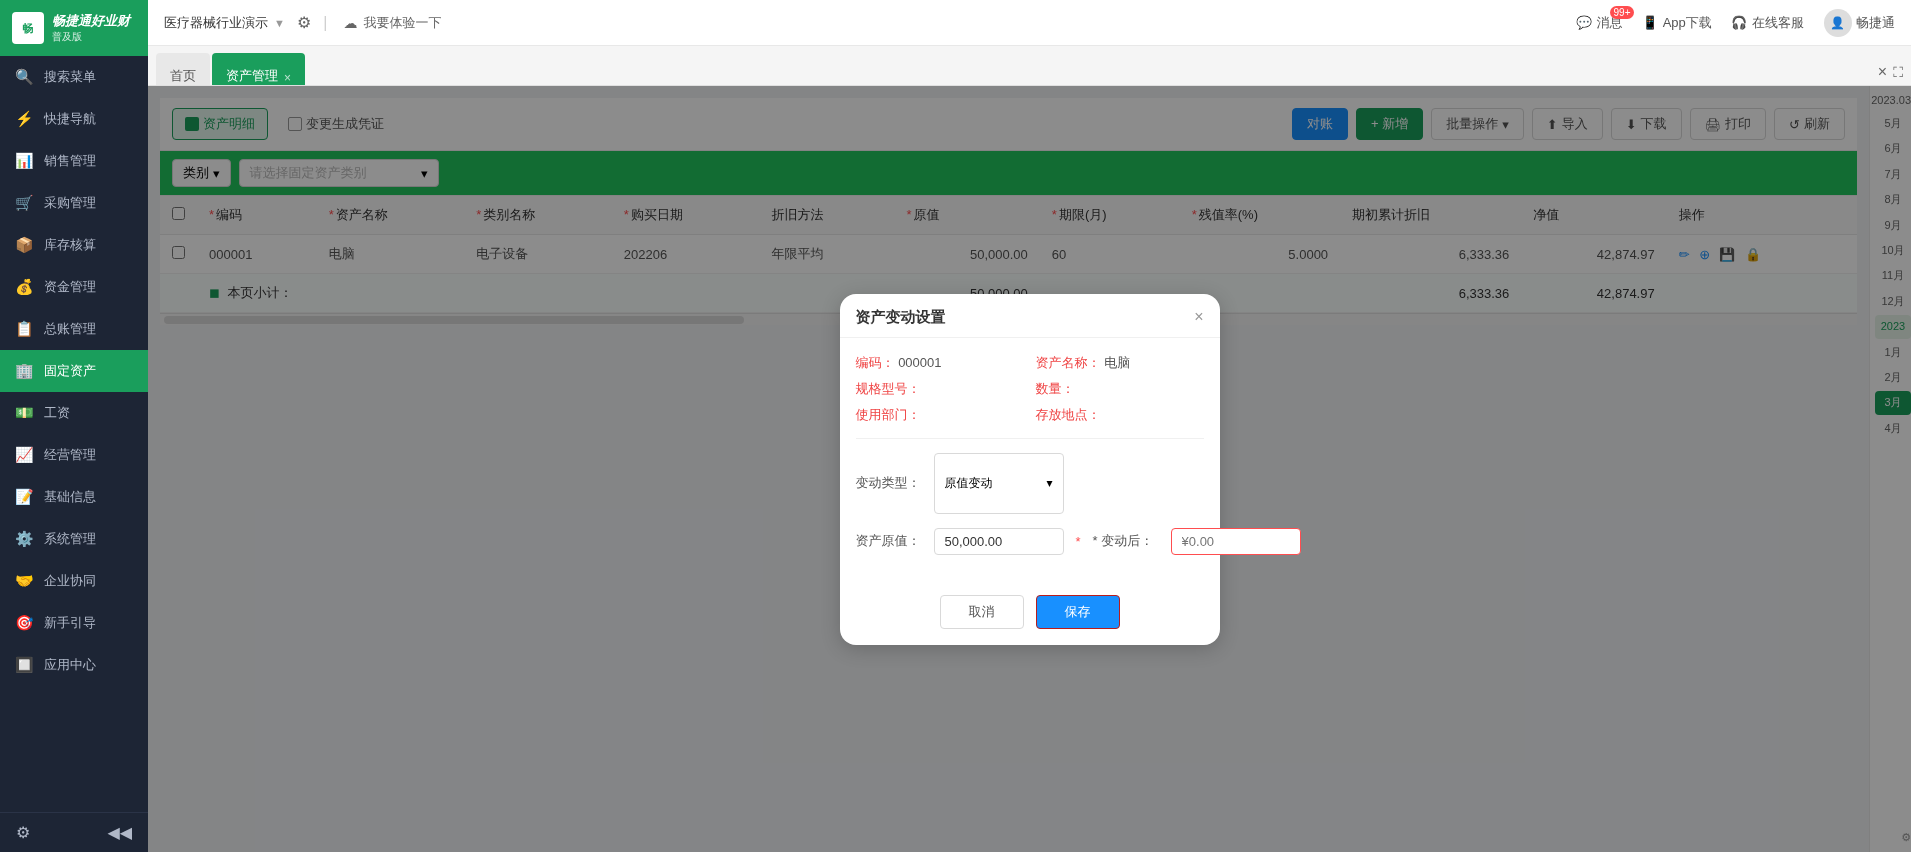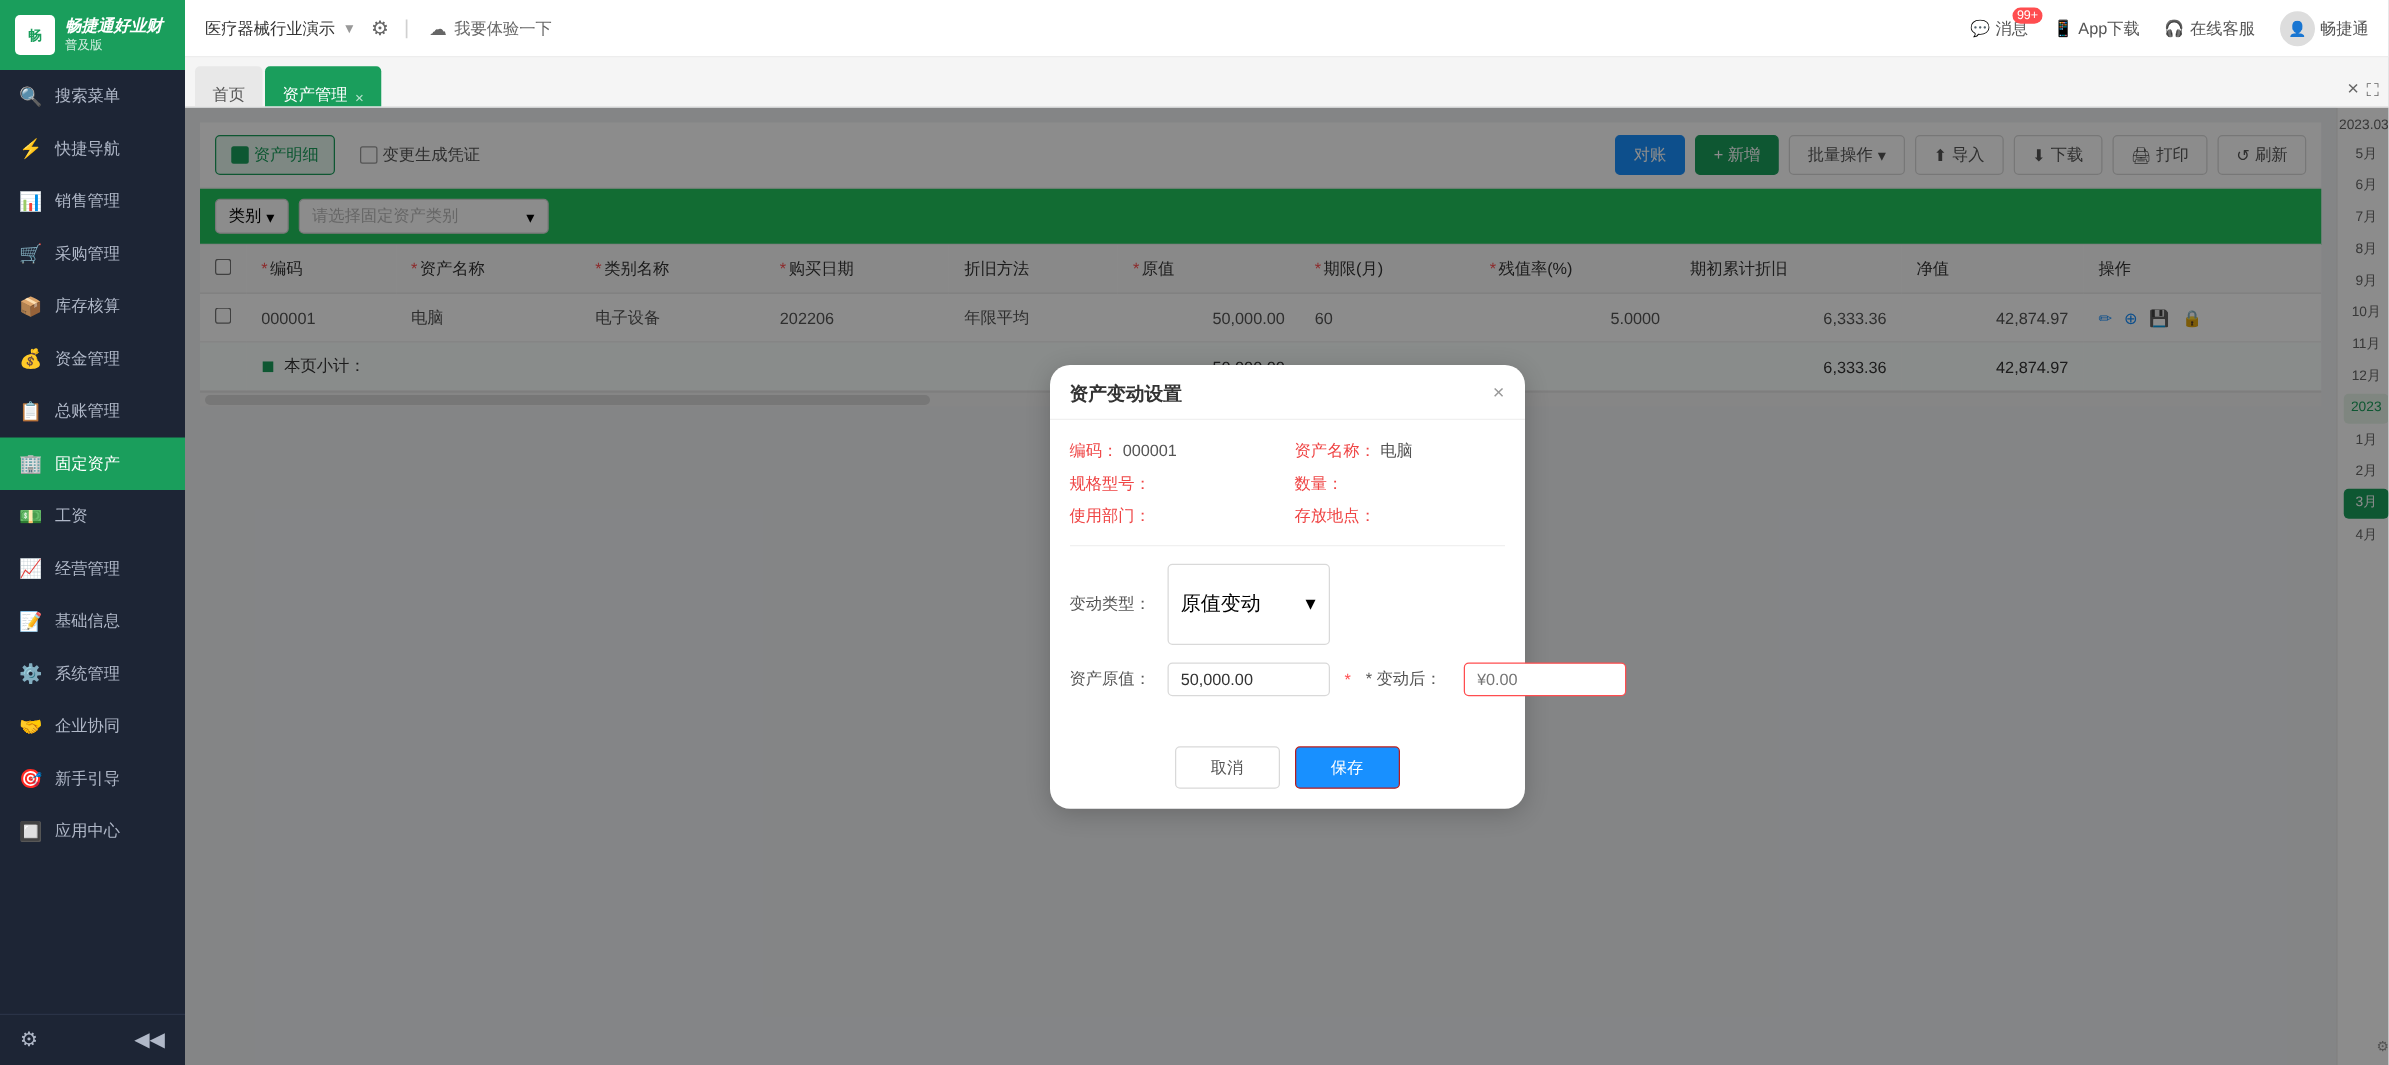--- a/index.html
+++ b/index.html
@@ -351,21 +351,21 @@
     }
     .form-label { font-size: 13px; color: #555; min-width: 70px; }
     .form-select-wrap {
       display: flex; align-items: center; gap: 4px;
       border: 1px solid #d9d9d9;
       border-radius: 4px;
       padding: 21px 10px;
       background: white;
       cursor: pointer;
       min-width: 130px;
-      font-size: 16px;
+      font-size: 12px;
     }
     .form-input {
       border: 1px solid #d9d9d9;
       border-radius: 4px;
       padding: 5px 10px;
       font-size: 13px;
       color: #333;
       min-width: 130px;
     }
     .form-input-required {

